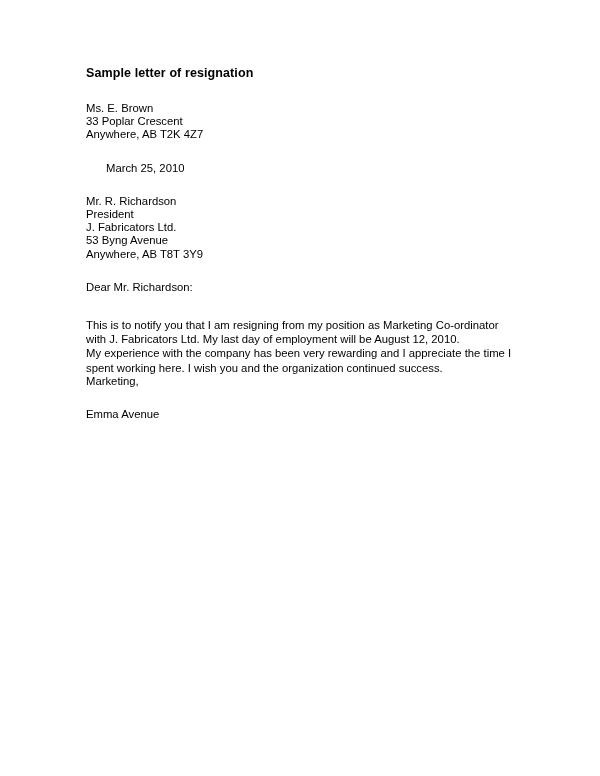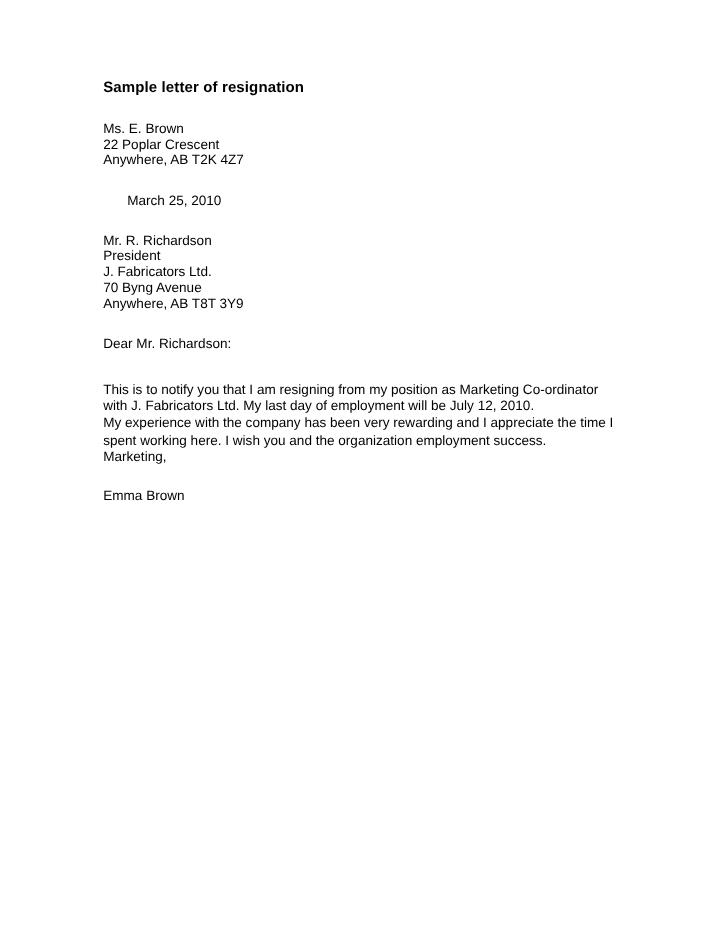--- a/index.html
+++ b/index.html
@@ -58,35 +58,35 @@
 </style>
 </head>
 <body>
 
 <div class="page">
   <div class="letter">
 
     <h1 class="doc-title">Sample letter of resignation</h1>
 
     <p class="block gap-address">Ms. E. Brown
-22 Poplar Crescent
+33 Poplar Crescent
 Anywhere, AB  T2K 4Z7</p>
 
     <p class="block gap-date">March 25, 2010</p>
 
     <p class="block gap-recip">Mr. R. Richardson
 President
 J. Fabricators Ltd.
-70 Byng Avenue
+53 Byng Avenue
 Anywhere, AB  T8T 3Y9</p>
 
     <p class="block gap-salute">Dear Mr. Richardson:</p>
 
-    <p class="para gap-para1">This is to notify you that I am resigning from my position as Marketing Co-ordinator with J. Fabricators Ltd. My last day of employment will be July 12, 2010.</p>
+    <p class="para gap-para1">This is to notify you that I am resigning from my position as Marketing Co-ordinator with J. Fabricators Ltd. My last day of employment will be August 12, 2010.</p>
 
-    <p class="para gap-para2">My experience with the company has been very rewarding and I appreciate the time I spent working here. I wish you and the organization employment success.</p>
+    <p class="para gap-para2">My experience with the company has been very rewarding and I appreciate the time I spent working here. I wish you and the organization continued success.</p>
 
     <p class="block gap-closing">Marketing,</p>
 
-    <p class="block">Emma Brown</p>
+    <p class="block">Emma Avenue</p>
 
   </div>
 </div>
 
 </body></html>

